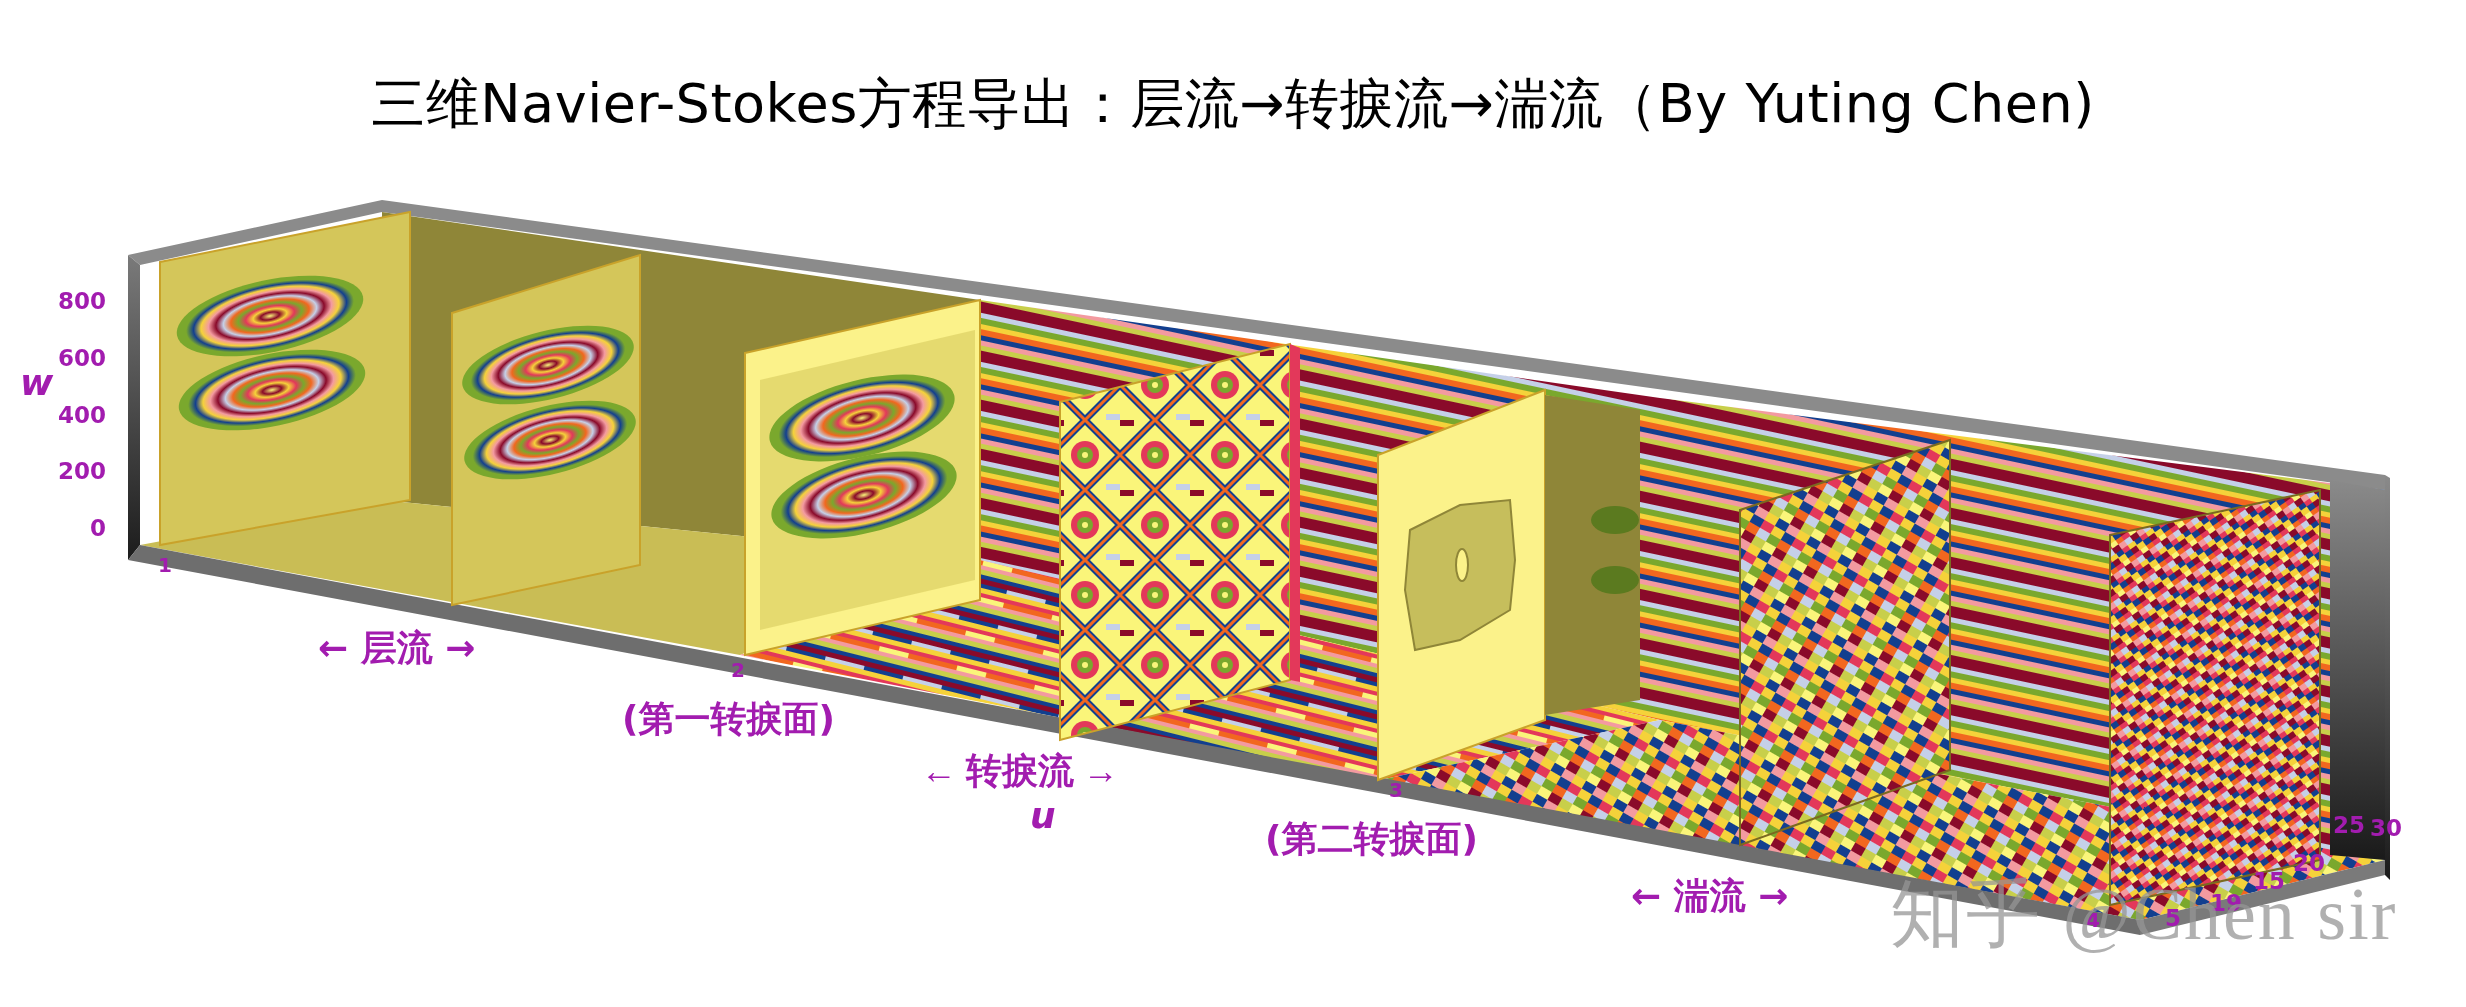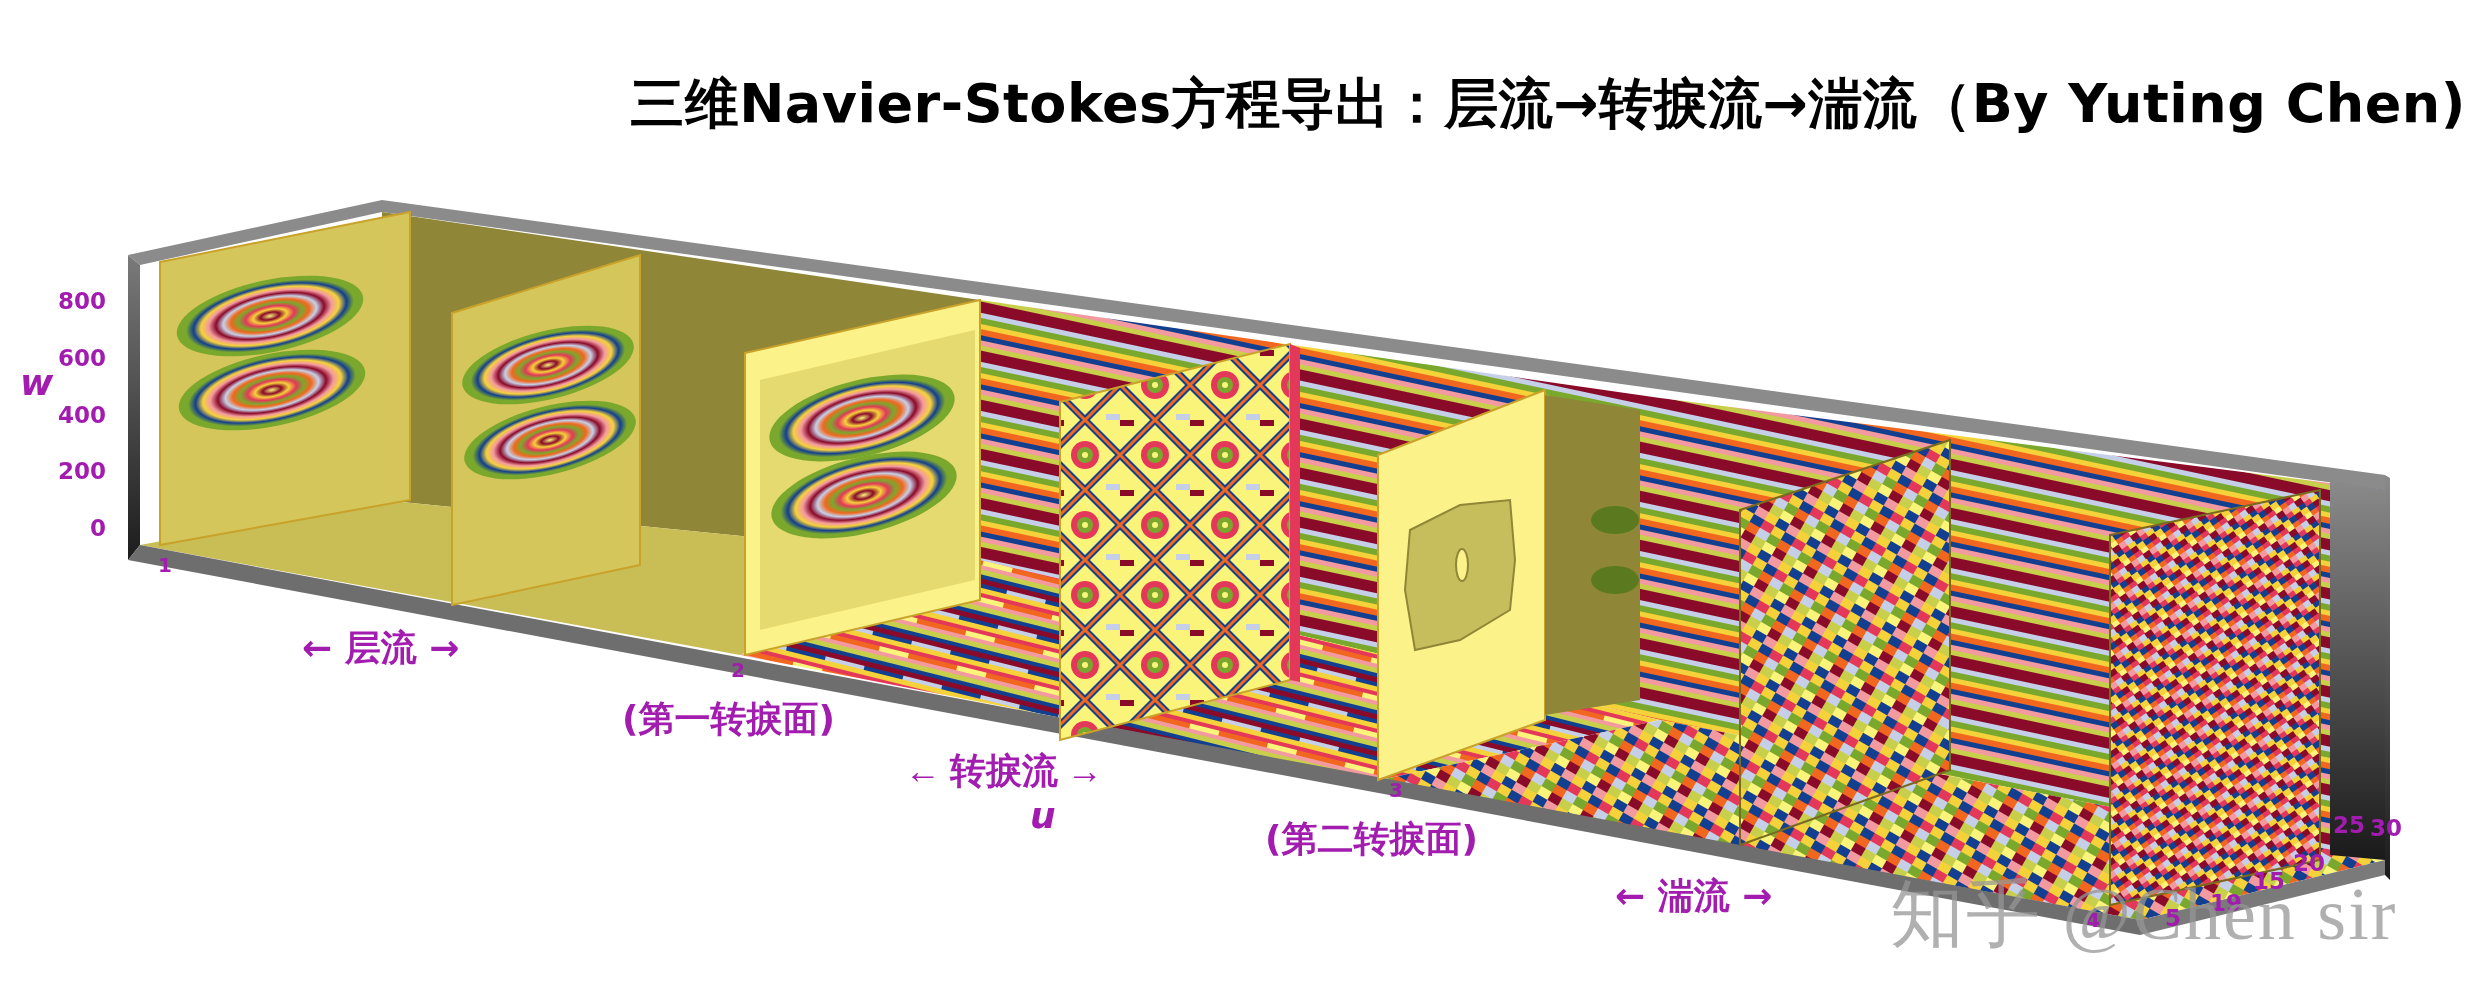--- a/index.html
+++ b/index.html
@@ -1,26 +1,26 @@
 <!DOCTYPE html>
 <html><head>
 <meta charset="utf-8">
 <style>
   html, body { margin: 0; padding: 0; background: #ffffff; }
   body { width: 2466px; height: 1007px; position: relative; overflow: hidden;
          font-family: "Liberation Sans", "DejaVu Sans", sans-serif; }
-  .title { position: absolute; left: 0; top: 68px; width: 2466px; text-align: right;
-           font-size: 54px; font-weight: bold; color: #000; letter-spacing: 0.5px;
+  .title { position: absolute; left: 0; top: 68px; width: 2466px; text-align: center;
+           font-size: 54px; font-weight: normal; color: #000; letter-spacing: 0.5px;
            font-family: "DejaVu Sans", "Liberation Sans", sans-serif; }
   svg.scene { position: absolute; left: 0; top: 0; }
   .lbl { position: absolute; font-weight: bold; color: #a21caf;
          font-family: "DejaVu Sans", "Liberation Sans", sans-serif; white-space: nowrap; }
   .tick { font-size: 23px; }
   .axis-name { font-size: 36px; font-style: italic; }
-  .region { font-size: 36px; }
+  .region { font-size: 36px; margin-left: 16px; }
   .plane { font-size: 36px; }
   .num { font-size: 20px; }
   .watermark { position: absolute; left: 1890px; top: 865px; font-size: 74px;
                color: rgba(150,150,150,0.75); font-family: Liberation Serif, serif;
                letter-spacing: 2px; white-space: nowrap; }
 </style>
 </head>
 <body>
 
 <div class="title">三维Navier-Stokes方程导出：层流→转捩流→湍流（By Yuting Chen)</div>

